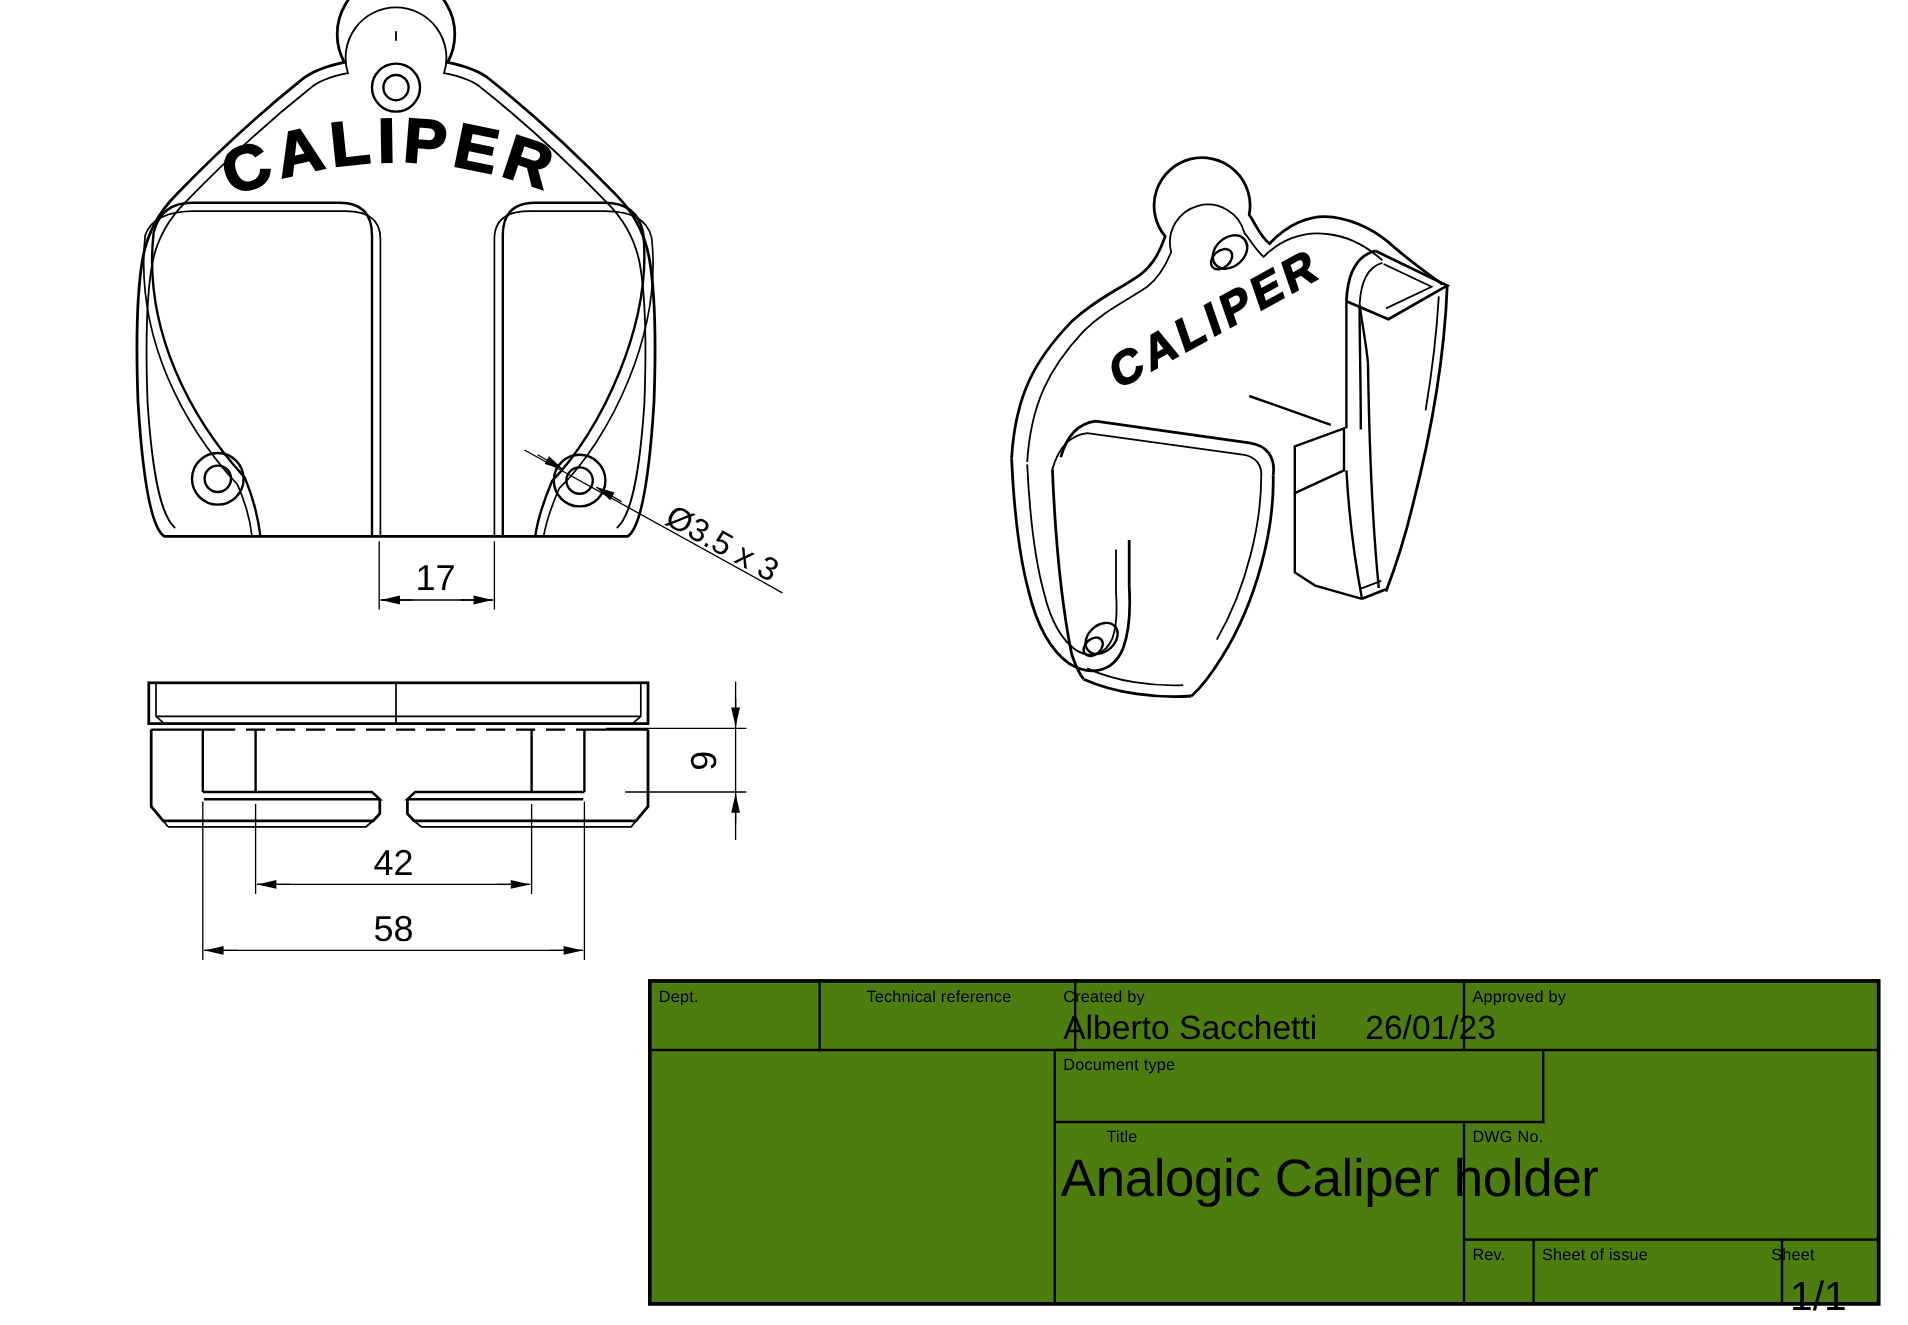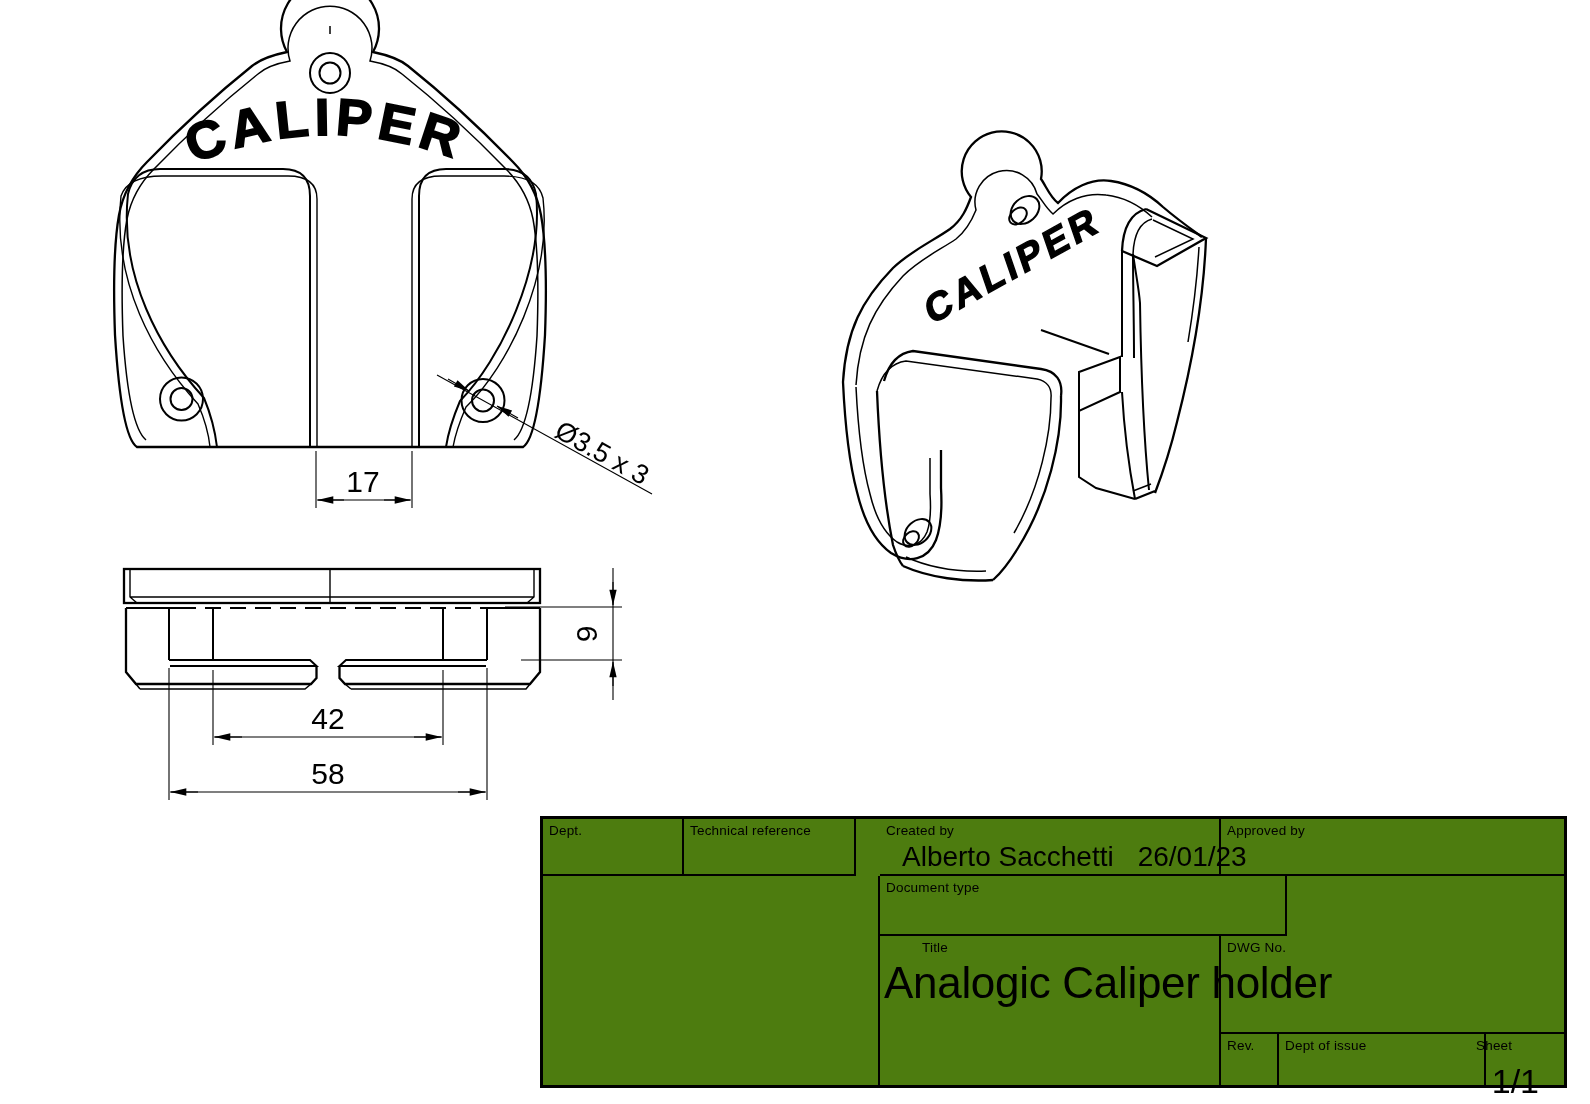--- a/index.html
+++ b/index.html
@@ -6,21 +6,21 @@
   .canvas{position:relative;width:1590px;height:1104px;background:#fff;overflow:hidden;
           font-family:"Liberation Sans",sans-serif;color:#000;}
   .drawing-svg{position:absolute;left:0;top:0;}
   svg text{font-family:"Liberation Sans",sans-serif;fill:#000;}
   
   .tb{position:absolute;left:540px;top:816px;width:1021px;height:266px;border:3px solid #000;background:#4d7c0f;}
   .tb .cell{position:absolute;box-sizing:border-box;}
   .tb .lbl{font-size:13.5px;padding:4px 0 0 6px;letter-spacing:.2px;}
   .bR{border-right:2px solid #000;}
   .bB{border-bottom:2px solid #000;}
-  .created-val{position:absolute;left:22px;right:2px;bottom:1px;font-size:28px;display:flex;gap:24px;white-space:nowrap;}
+  .created-val{position:absolute;left:6px;right:2px;bottom:1px;font-size:28px;display:flex;gap:40px;white-space:nowrap;}
   .title-val{position:absolute;left:4px;top:22px;font-size:44px;letter-spacing:-.3px;white-space:nowrap;}
   .sheet-val{position:absolute;right:9px;bottom:2px;font-size:34px;}
 </style>
 </head>
 <body>
 
 <div class="canvas">
 
 <svg class="drawing-svg" width="1590" height="1104" viewBox="0 0 1590 1104">
   <defs>
@@ -211,21 +211,21 @@
     <path stroke-width="1.5" d="M 1133,491 L 1151,484"></path>
 
     <text transform="translate(931,325) rotate(-29) skewX(-10)" font-size="38" font-weight="bold" letter-spacing="4" fill="#fff" stroke="#000" stroke-width="1.4" textLength="196" lengthAdjust="spacingAndGlyphs">CALIPER</text>
   </g>
 </svg>
 
   <div class="tb">
     <div class="cell bR bB" style="left:0;top:0;width:141px;height:57px;">
       <div class="lbl">Dept.</div>
     </div>
-    <div class="cell bR bB" style="left:141px;top:0;width:172px;height:57px;">
+    <div class="cell bR bB" style="left:141px;top:0;width:213px;height:57px;padding-left:32px;">
       <div class="lbl">Technical reference</div>
     </div>
     <div class="cell bR" style="left:0;top:57px;width:337px;height:209px;"></div>
 
     <div class="cell bR bB" style="left:337px;top:0;width:341px;height:57px;">
       <div class="lbl">Created by</div>
       <div class="created-val">
         <span>Alberto Sacchetti</span>
         <span>26/01/23</span>
       </div>
@@ -243,20 +243,20 @@
       <div class="title-val">Analogic Caliper holder</div>
     </div>
     <div class="cell bB" style="left:678px;top:117px;width:343px;height:98px;">
       <div class="lbl">DWG No.</div>
     </div>
 
     <div class="cell bR" style="left:678px;top:215px;width:58px;height:51px;">
       <div class="lbl">Rev.</div>
     </div>
     <div class="cell bR" style="left:736px;top:215px;width:207px;height:51px;">
-      <div class="lbl">Dept of issue</div>
+      <div class="lbl">Sheet of issue</div>
     </div>
     <div class="cell" style="left:927px;top:215px;width:78px;height:69px;">
       <div class="lbl">Sheet</div>
       <div class="sheet-val">1/1</div>
     </div>
   </div>
 </div>
 
 </body></html>

